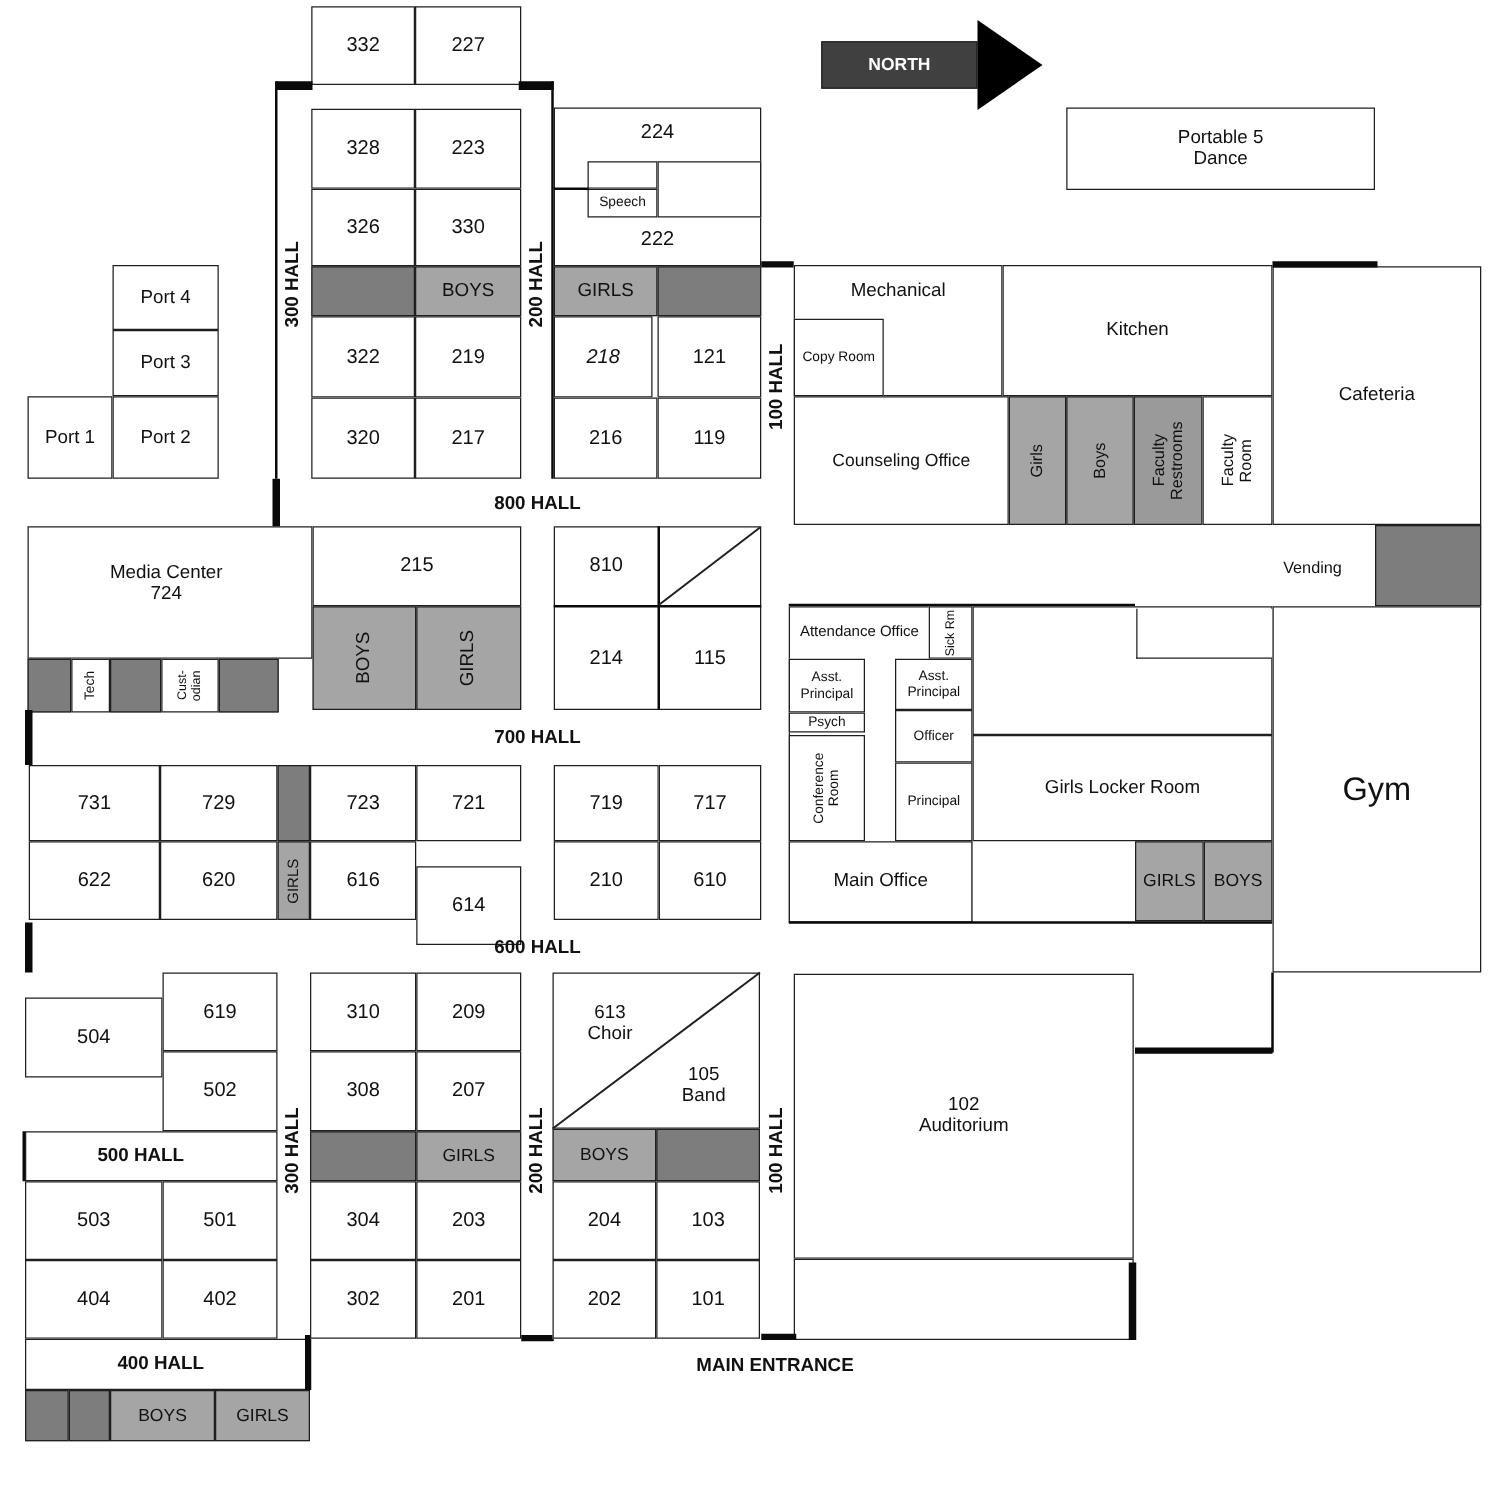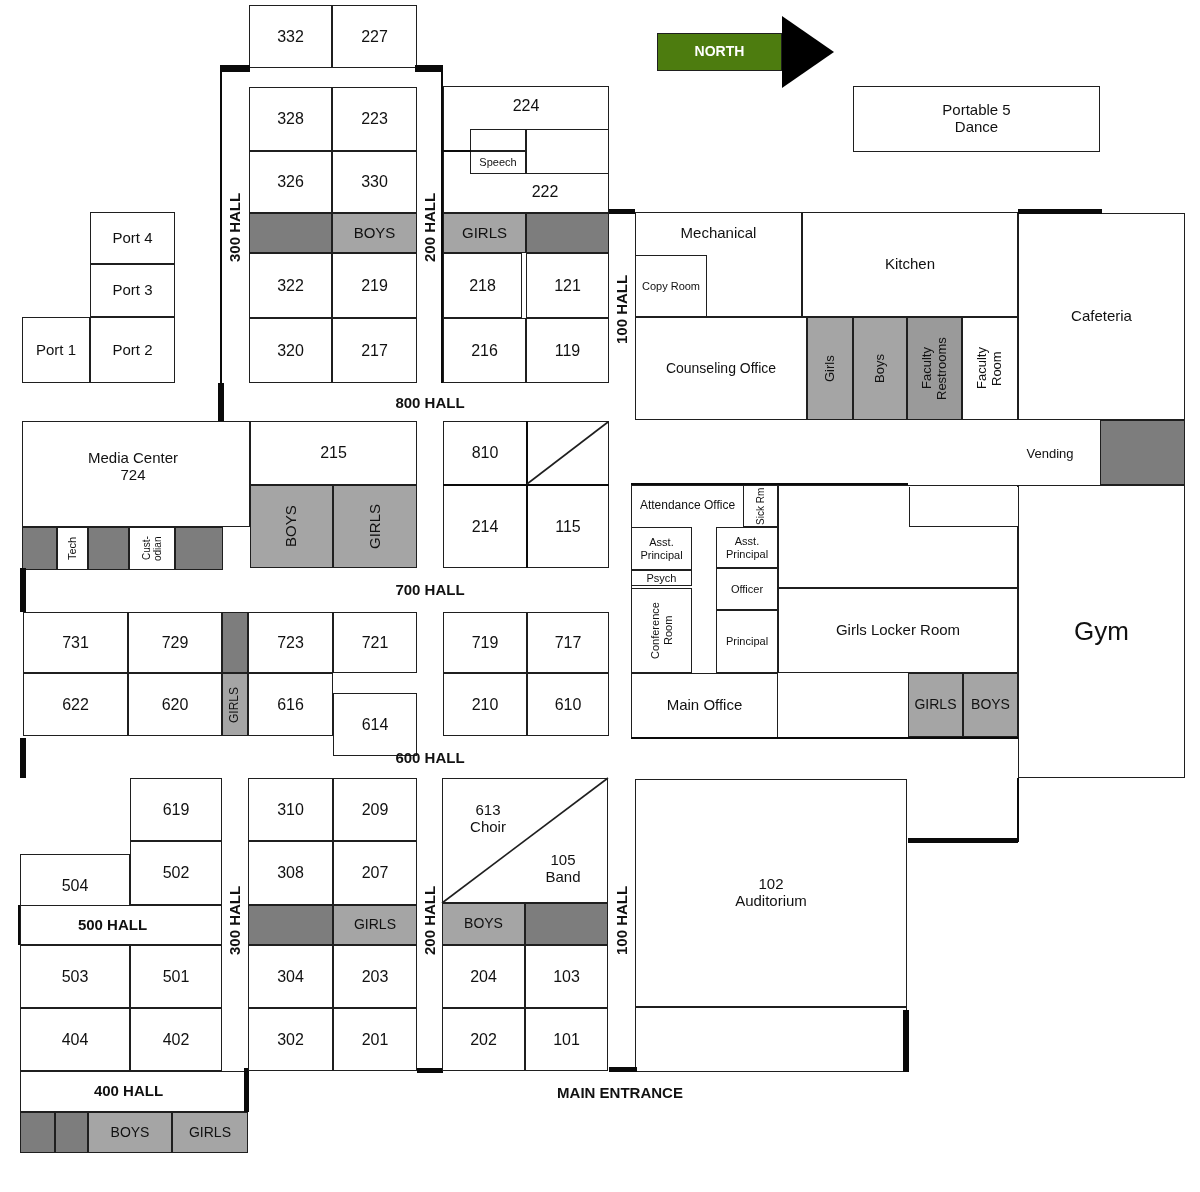--- a/index.html
+++ b/index.html
@@ -6,21 +6,21 @@
   #plan{position:relative;width:1200px;height:1192px;background:#fff;
         font-family:"Liberation Sans",sans-serif;color:#111;overflow:hidden}
   .el{position:absolute;box-sizing:border-box;display:flex;align-items:center;justify-content:center;
       text-align:center;white-space:pre-line;line-height:1.12;color:#111}
   .r{border:1.6px solid #1f1f1f;background:#fff}
   .l{background:transparent}
   .b{background:#0a0a0a}
   .f-m{background:#a5a5a5}
   .f-m2{background:#9a9a9a}
   .f-k{background:#7d7d7d}
-  .f-blk{background:#4d7c0f;color:#fff}
+  .f-blk{background:#404040;color:#fff}
   .vert{writing-mode:vertical-rl;transform:rotate(180deg)}
   .bold{font-weight:bold}
   .nb{border:none;border-left:1.6px solid #1f1f1f;border-bottom:1.6px solid #1f1f1f;background:#fff}
   .tri{position:absolute;width:0;height:0;border-top:36px solid transparent;
        border-bottom:36px solid transparent;border-left:52px solid #000}
   svg.diag{position:absolute;overflow:visible}
 </style>
 </head>
 <body>
 
@@ -40,28 +40,28 @@
     <div class="el r" style="position: absolute; left: 249px; top: 151px; width: 83px; height: 62px;">326</div>
     <div class="el r" style="position: absolute; left: 332px; top: 151px; width: 85px; height: 62px;">330</div>
     <div class="el r f-k" style="position: absolute; left: 249px; top: 213px; width: 83px; height: 40px;"></div>
     <div class="el r f-m" style="font-size: 15px; position: absolute; left: 332px; top: 213px; width: 85px; height: 40px;">BOYS</div>
     <div class="el r" style="position: absolute; left: 249px; top: 253px; width: 83px; height: 65px;">322</div>
     <div class="el r" style="position: absolute; left: 332px; top: 253px; width: 85px; height: 65px;">219</div>
     <div class="el r" style="position: absolute; left: 249px; top: 318px; width: 83px; height: 65px;">320</div>
     <div class="el r" style="position: absolute; left: 332px; top: 318px; width: 85px; height: 65px;">217</div>
     <div class="el r" style="position: absolute; left: 443px; top: 86px; width: 166px; height: 127px;"></div>
     <div class="el l" style="position: absolute; left: 443px; top: 88px; width: 166px; height: 36px;">224</div>
-    <div class="el l" style="position: absolute; left: 451px; top: 174px; width: 188px; height: 36px;">222</div>
+    <div class="el l" style="position: absolute; left: 432px; top: 174px; width: 188px; height: 36px;">222</div>
     <div class="el r" style="position: absolute; left: 470px; top: 129px; width: 56px; height: 22px;"></div>
     <div class="el r" style="font-size: 11px; position: absolute; left: 470px; top: 151px; width: 56px; height: 23px;">Speech</div>
     <div class="el r" style="position: absolute; left: 526px; top: 129px; width: 83px; height: 45px;"></div>
     <div class="el b" style="position: absolute; left: 443px; top: 150px; width: 28px; height: 2px;"></div>
     <div class="el r f-m" style="font-size: 15px; position: absolute; left: 443px; top: 213px; width: 83px; height: 40px;">GIRLS</div>
     <div class="el r f-k" style="position: absolute; left: 526px; top: 213px; width: 83px; height: 40px;"></div>
-    <div class="el r" style="position: absolute; left: 443px; top: 253px; width: 79px; height: 65px;">218</div>
+    <div class="el r" style="position: absolute; left: 443px; top: 253px; width: 79px; height: 65px; font-style: italic;">218</div>
     <div class="el r" style="position: absolute; left: 526px; top: 253px; width: 83px; height: 65px;">121</div>
     <div class="el r" style="position: absolute; left: 443px; top: 318px; width: 83px; height: 65px;">216</div>
     <div class="el r" style="position: absolute; left: 526px; top: 318px; width: 83px; height: 65px;">119</div>
     <div class="el b" style="position: absolute; left: 221px; top: 65px; width: 29px; height: 7px;"></div>
     <div class="el b" style="position: absolute; left: 415px; top: 65px; width: 28px; height: 7px;"></div>
     <div class="el b" style="position: absolute; left: 220px; top: 65px; width: 2px; height: 318px;"></div>
     <div class="el b" style="position: absolute; left: 441px; top: 65px; width: 2px; height: 318px;"></div>
     <div class="el b" style="position: absolute; left: 609px; top: 209px; width: 26px; height: 5px;"></div>
     <div class="el l vert bold" style="font-size: 15px; position: absolute; left: 222px; top: 180px; width: 26px; height: 95px;">300 HALL</div>
     <div class="el l vert bold" style="font-size: 15px; position: absolute; left: 417px; top: 180px; width: 26px; height: 95px;">200 HALL</div>
@@ -146,21 +146,21 @@
     <div class="el r" style="font-size: 26px; position: absolute; left: 1018px; top: 485px; width: 167px; height: 293px;">Gym</div>
     <div class="el b" style="position: absolute; left: 1017px; top: 778px; width: 2px; height: 64px;"></div>
     <div class="el b" style="position: absolute; left: 908px; top: 838px; width: 110px; height: 5px;"></div>
     <div class="el r" style="font-size: 15px; position: absolute; left: 635px; top: 779px; width: 272px; height: 228px;">102
 Auditorium</div>
     <div class="el r" style="position: absolute; left: 635px; top: 1007px; width: 272px; height: 65px;"></div>
     <div class="el b" style="position: absolute; left: 903px; top: 1010px; width: 6px; height: 62px;"></div>
     <div class="el b" style="position: absolute; left: 609px; top: 1067px; width: 28px; height: 5px;"></div>
     <div class="el l bold" style="font-size: 15px; position: absolute; left: 535px; top: 1081px; width: 170px; height: 24px;">MAIN ENTRANCE</div>
     <div class="el r" style="position: absolute; left: 130px; top: 778px; width: 92px; height: 63px;">619</div>
-    <div class="el r" style="position: absolute; left: 20px; top: 854px; width: 110px; height: 64px;">504</div>
+    <div class="el r" style="position: absolute; left: 20px; top: 798px; width: 110px; height: 64px;">504</div>
     <div class="el r" style="position: absolute; left: 130px; top: 841px; width: 92px; height: 64px;">502</div>
     <div class="el r" style="position: absolute; left: 20px; top: 905px; width: 202px; height: 40px;"></div>
     <div class="el l bold" style="font-size: 15px; position: absolute; left: 20px; top: 905px; width: 185px; height: 40px;">500 HALL</div>
     <div class="el r" style="position: absolute; left: 20px; top: 945px; width: 110px; height: 63px;">503</div>
     <div class="el r" style="position: absolute; left: 130px; top: 945px; width: 92px; height: 63px;">501</div>
     <div class="el r" style="position: absolute; left: 20px; top: 1008px; width: 110px; height: 63px;">404</div>
     <div class="el r" style="position: absolute; left: 130px; top: 1008px; width: 92px; height: 63px;">402</div>
     <div class="el r" style="position: absolute; left: 20px; top: 1071px; width: 228px; height: 41px;"></div>
     <div class="el l bold" style="font-size: 15px; position: absolute; left: 20px; top: 1071px; width: 200px; height: 41px; padding-left: 17px;">400 HALL</div>
     <div class="el b" style="position: absolute; left: 244px; top: 1068px; width: 5px; height: 44px;"></div>

